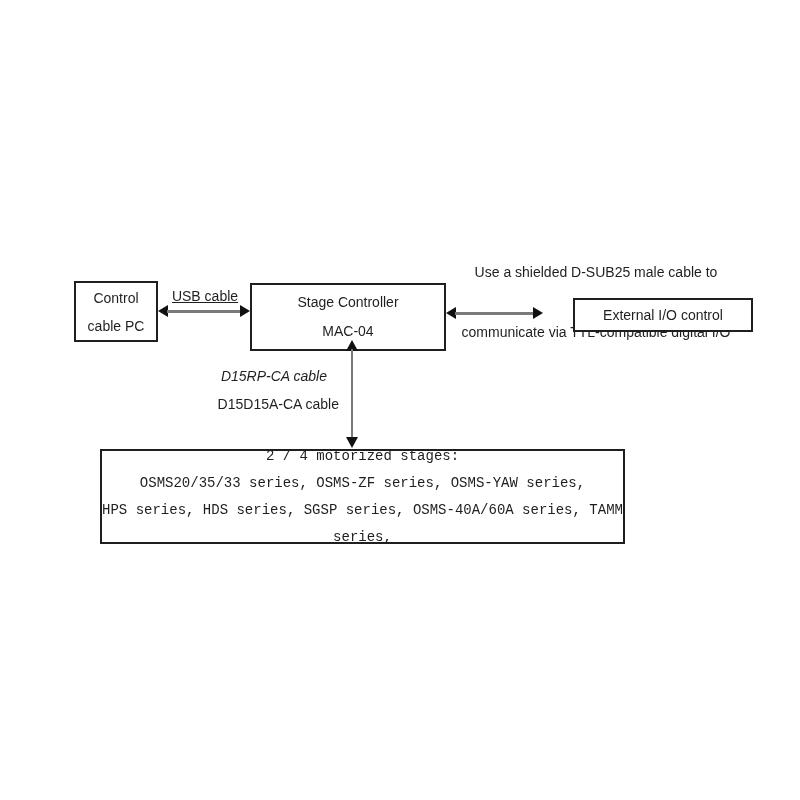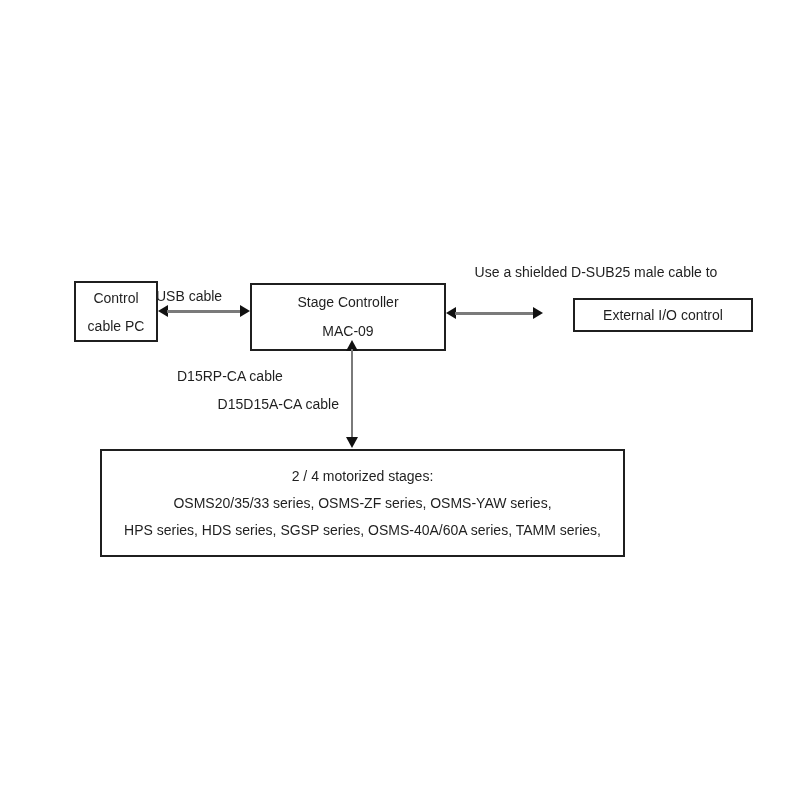--- a/index.html
+++ b/index.html
@@ -34,28 +34,28 @@
   .box .ln{display:block;}
   .lbl{position:absolute;white-space:nowrap;}
 
   
   .box-control{left:74px;top:281px;width:84px;height:61px;}
   .box-control .ln{line-height:28px;}
   .box-stage{left:250px;top:283px;width:196px;height:68px;}
   .box-stage .ln{line-height:29px;}
   .box-external{left:543px;top:298px;width:180px;height:34px;margin-left:30px;}
   .box-external .ln{line-height:20px;}
-  .box-stages{left:100px;top:449px;width:525px;height:108px;}
+  .box-stages{left:100px;top:449px;width:525px;height:95px;font-family:Liberation Mono, monospace;}
   .box-stages .ln{line-height:27px;}
 
   
-  .usb-label{left:156px;top:286px;width:98px;text-align:left;line-height:20px;}
+  .usb-label{left:156px;top:286px;width:98px;text-align:center;line-height:20px;text-decoration:underline;}
   .note{position:absolute;left:446px;top:226px;width:300px;text-align:center;}
   .note .ln{line-height:28px;margin-top:32px;}
-  .cable1{left:177px;top:366px;width:150px;line-height:20px;}
+  .cable1{left:177px;top:366px;width:150px;text-align:right;line-height:20px;font-style:italic;}
   .cable2{left:189px;top:394px;width:150px;text-align:right;line-height:20px;}
 
   
   .h-arrow{position:absolute;height:16px;}
   .h-arrow .shaft{position:absolute;left:9px;right:9px;top:6.5px;height:3px;background:var(--arrow_shaft);}
   .h-arrow .head{position:absolute;top:2px;width:0;height:0;border-top:6px solid transparent;border-bottom:6px solid transparent;}
   .h-arrow .head.left{left:0;border-right:10px solid var(--arrow_head);}
   .h-arrow .head.right{right:0;border-left:10px solid var(--arrow_head);}
   .arrow-usb{left:158px;top:303px;width:92px;}
   .arrow-io{left:446px;top:305px;width:97px;}
@@ -81,25 +81,26 @@
   <div class="lbl usb-label">USB cable</div>
 
   <div class="h-arrow arrow-usb">
     <span class="head left"></span>
     <span class="shaft"></span>
     <span class="head right"></span>
   </div>
 
   <div class="box box-stage">
     <span class="ln">Stage Controller</span>
-    <span class="ln">MAC-09</span>
+    <span class="ln">MAC-04</span>
   </div>
 
   <div class="note">
     <div class="ln">Use a shielded D-SUB25 male cable to</div>
+    <div class="ln">communicate via TTL-compatible digital I/O</div>
   </div>
 
   <div class="h-arrow arrow-io">
     <span class="head left"></span>
     <span class="shaft"></span>
     <span class="head right"></span>
   </div>
 
   <div class="box box-external">
     <span class="ln">External I/O control</span>

